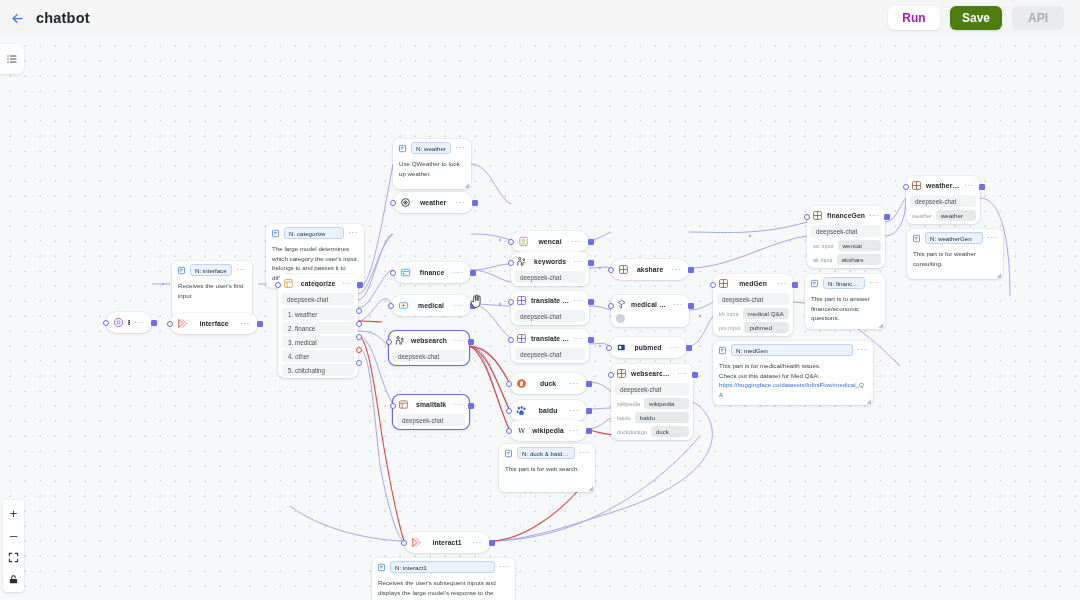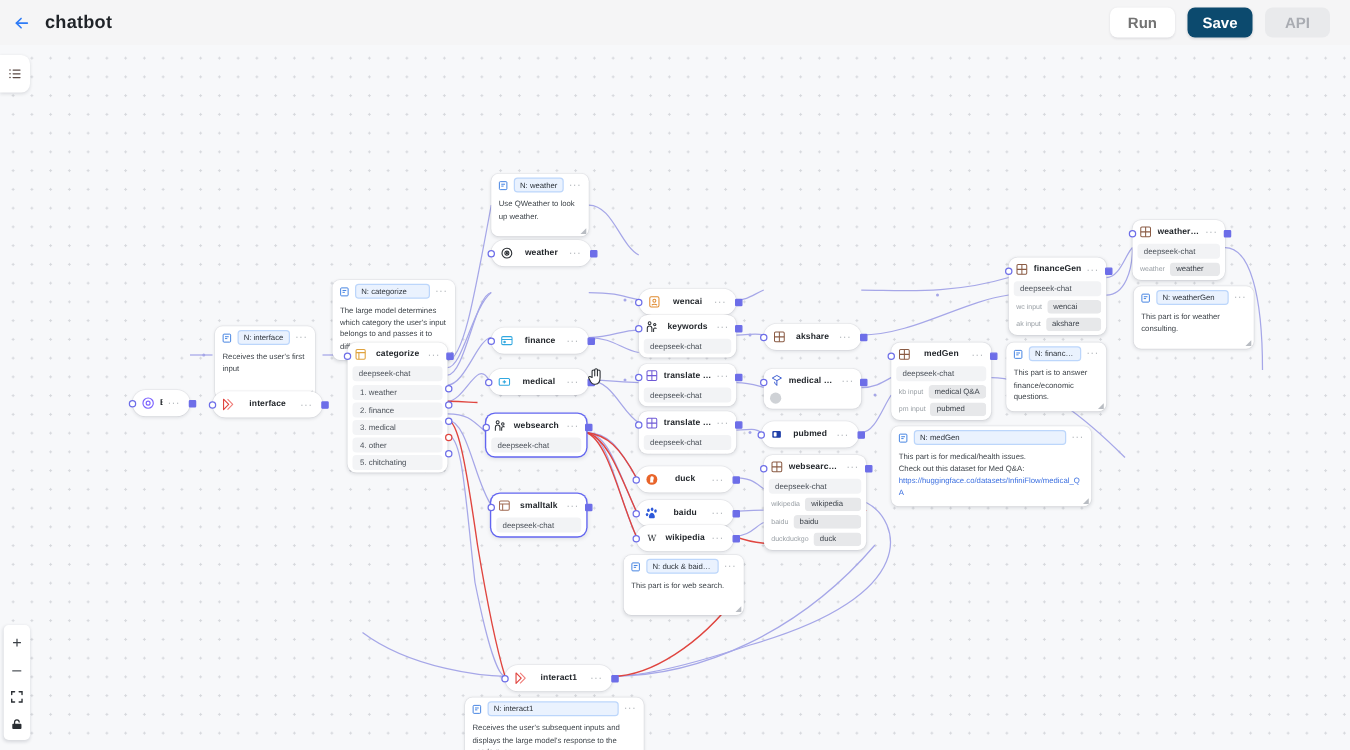--- a/index.html
+++ b/index.html
@@ -19,22 +19,22 @@
   }
   .back-btn{width:34px;height:36px;display:flex;align-items:center;justify-content:center;cursor:pointer;}
   .back-btn svg{display:block}
   .app-title{font-size:14.5px;font-weight:bold;letter-spacing:.2px;margin-left:2px;}
   .topbar-right{margin-left:auto;display:flex;align-items:center;gap:10px;padding-right:16px;}
   .btn{
     height:24px;min-width:52px;border-radius:6px;border:none;
     font-size:12px;font-weight:bold;display:flex;align-items:center;justify-content:center;
     cursor:pointer;padding:0 12px;
   }
-  .btn-run{background:#ffffff;color:#737373;box-shadow:0 1px 2px rgba(16,24,40,.10);}
-  .btn-save{background:#0c4a6e;color:#ffffff;box-shadow:0 1px 2px rgba(16,24,40,.12);}
+  .btn-run{background:#ffffff;color:#a21caf;box-shadow:0 1px 2px rgba(16,24,40,.10);}
+  .btn-save{background:#4d7c0f;color:#ffffff;box-shadow:0 1px 2px rgba(16,24,40,.12);}
   .btn-api{background:#e9eaec;color:#a9acb2;cursor:default;}
 
   
   .canvas{
     position:absolute;left:0;top:36px;width:1080px;height:564px;
     background-color:#f7f8fa;
     background-image:radial-gradient(#d6d8dd 1px, transparent 1px);
     background-size:15px 15px;background-position:3px 3px;
     overflow:hidden;
   }

